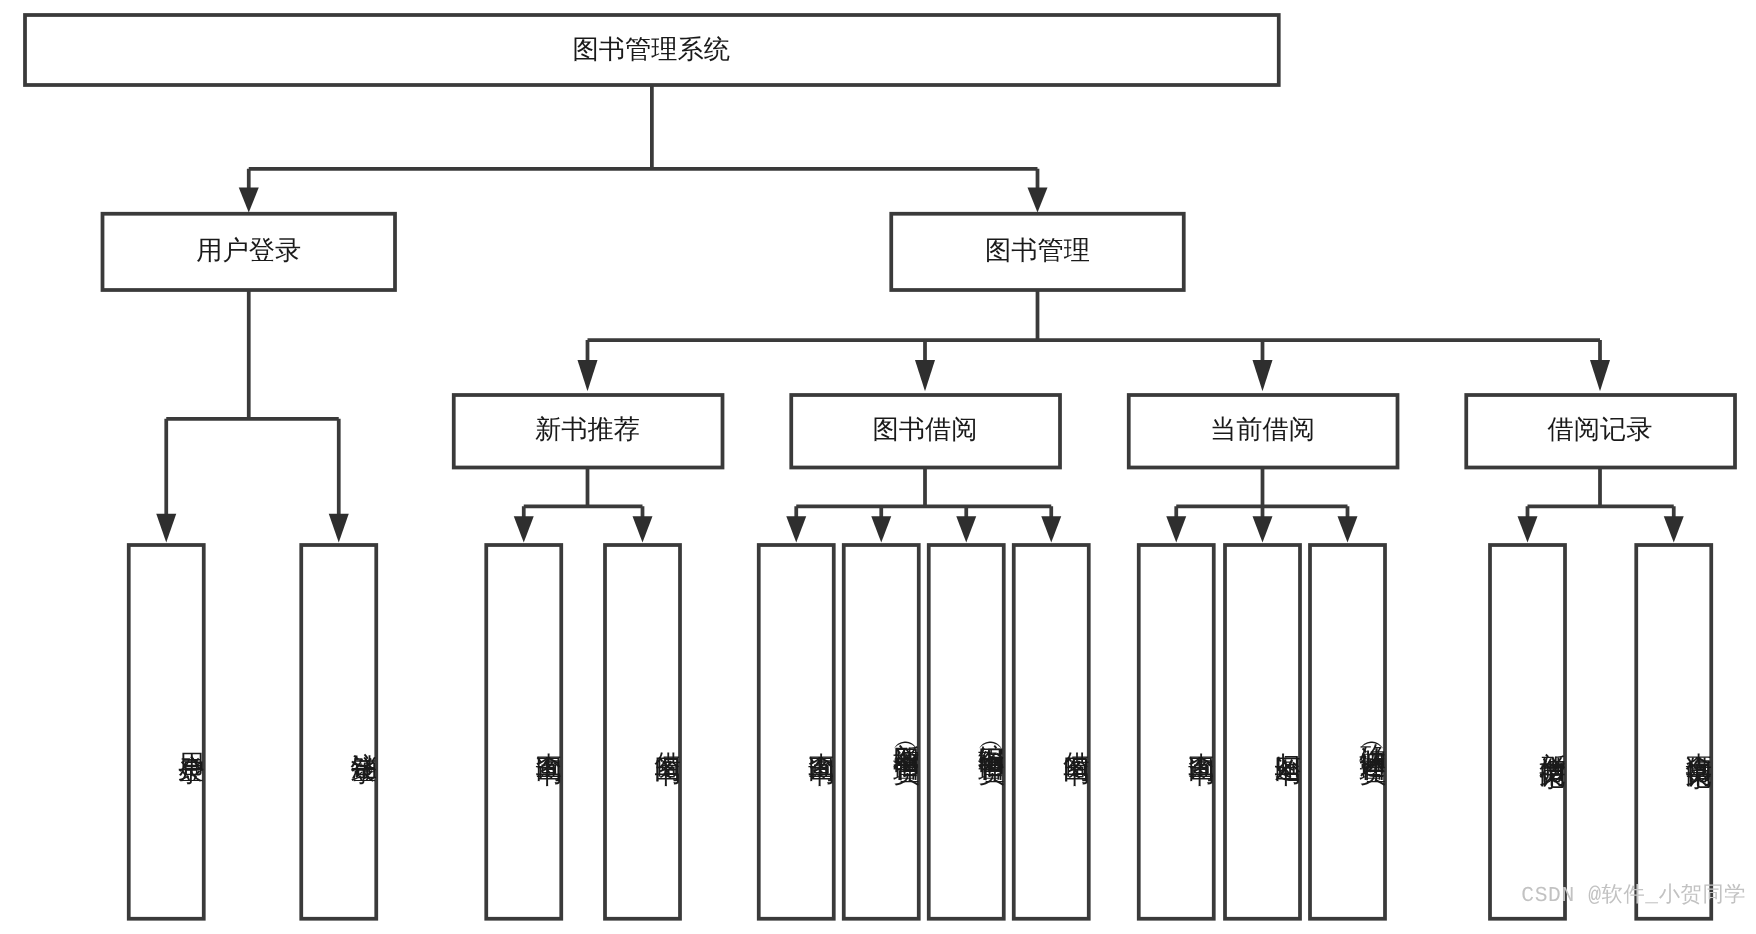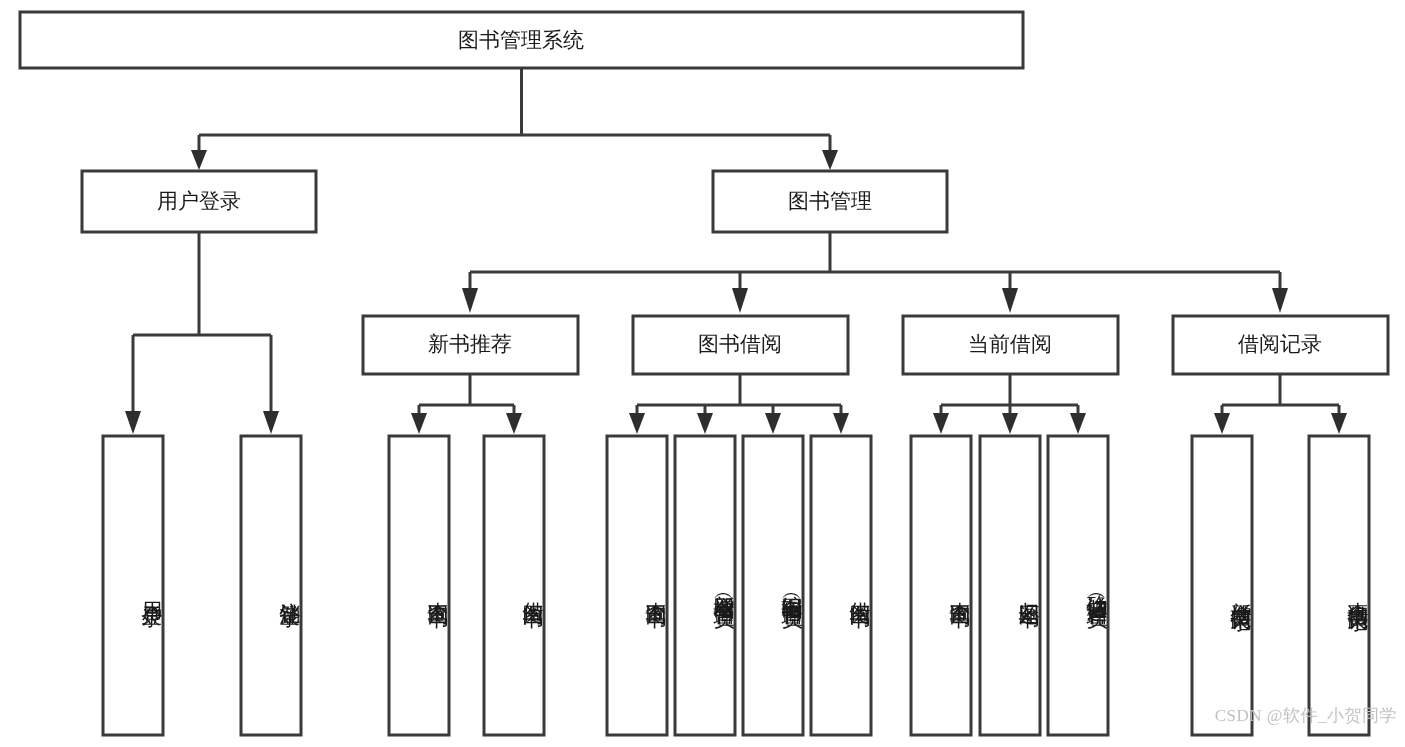--- a/index.html
+++ b/index.html
@@ -66,21 +66,21 @@
     pointer-events: none;
   }
   .leaf-wrap {
     position: absolute;
     box-sizing: border-box;
   }
   .watermark {
     position: absolute;
     right: 8px;
     bottom: 6px;
-    font-family: Liberation Serif, serif;
+    font-family: Liberation Mono, monospace;
     font-size: 17px;
     color: #c2c2c2;
     white-space: nowrap;
     letter-spacing: 0.5px;
   }
 </style>
 </head>
 <body>
 
 <div id="diagram-root">

